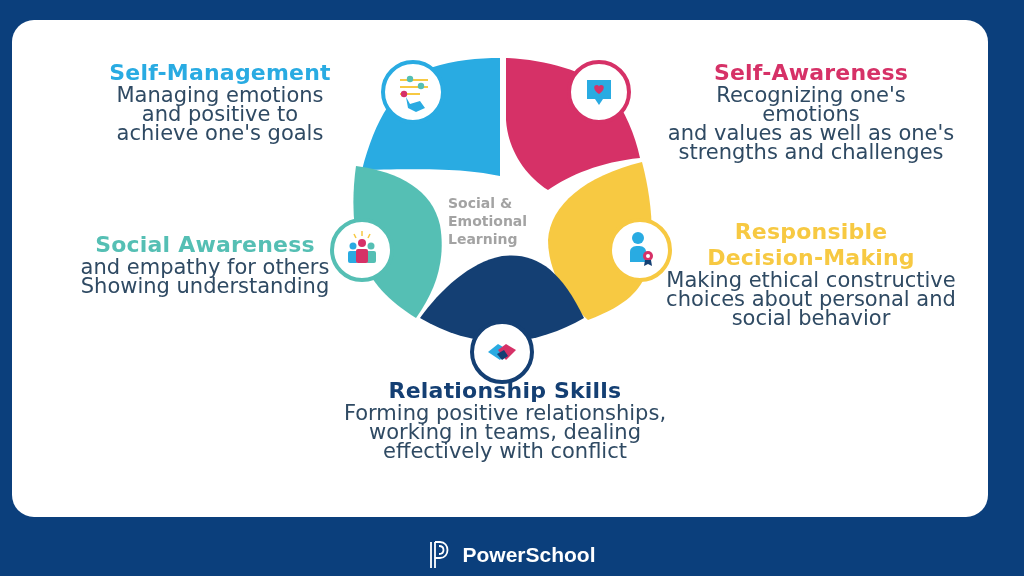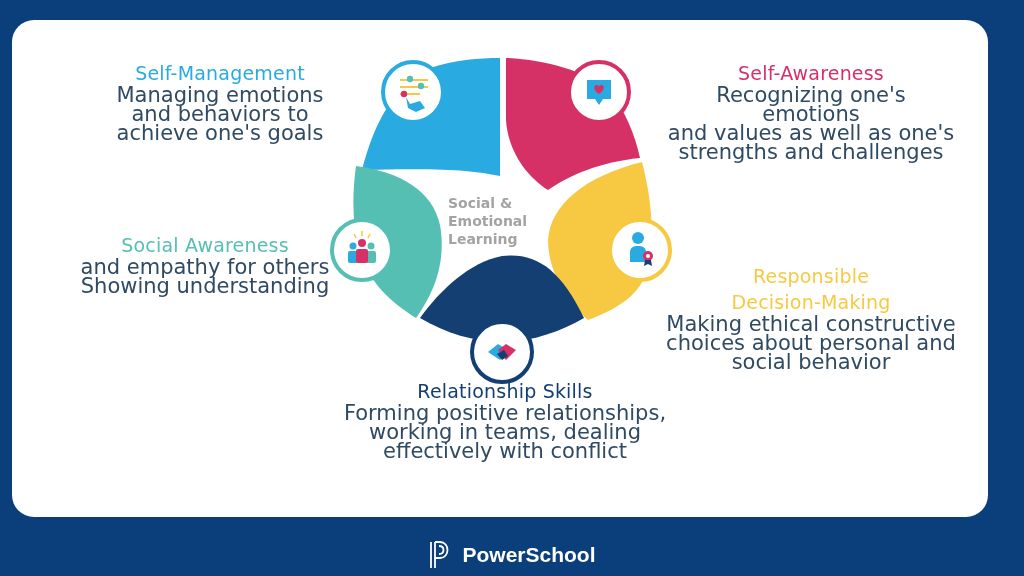--- a/index.html
+++ b/index.html
@@ -1,20 +1,20 @@
 <!DOCTYPE html>
 <html><head>
 <meta charset="utf-8">
 <style>
   html,body{margin:0;padding:0;}
   body{width:1024px;height:576px;background:#0b3f7c;position:relative;overflow:hidden;font-family:"DejaVu Sans","Liberation Sans",sans-serif;}
   .card{position:absolute;left:12px;top:20px;width:976px;height:497px;background:#ffffff;border-radius:22px;}
   .wheel{position:absolute;left:0;top:0;width:1024px;height:576px;}
   .block{position:absolute;text-align:center;}
-  .block .title{font-weight:normal;font-size:19px;line-height:26px;letter-spacing:0.2px;}
+  .block .title{font-weight:bold;font-size:22px;line-height:26px;letter-spacing:0.2px;}
   .block .desc{font-size:21px;line-height:19px;color:#2f4a63;}
   .center-label{position:absolute;left:448px;top:194px;width:124px;text-align:left;font-weight:bold;font-size:14px;line-height:18px;color:#a3a3a3;}
   .footer{position:absolute;left:0;top:517px;width:1024px;height:75px;display:flex;align-items:center;justify-content:center;}
   .brand{display:flex;align-items:center;gap:8px;color:#ffffff;font-family:"Liberation Sans",sans-serif;font-weight:bold;font-size:21px;}
 </style>
 </head>
 <body>
 
 <div class="card"></div>
 
@@ -92,33 +92,33 @@
 
 <div class="center-label">
   <div>Social &amp;</div>
   <div>Emotional</div>
   <div>Learning</div>
 </div>
 
 <div class="block" style="left:90px;top:60px;width:260px;">
   <div class="title" style="color:#29abe2;">Self-Management</div>
   <div class="desc">Managing emotions</div>
-  <div class="desc">and behaviors to</div>
+  <div class="desc">and positive to</div>
   <div class="desc">achieve one's goals</div>
 </div>
 
 <div class="block" style="left:666px;top:60px;width:290px;">
   <div class="title" style="color:#d63167;">Self-Awareness</div>
   <div class="desc">Recognizing one's emotions</div>
   <div class="desc">and values as well as one's</div>
   <div class="desc">strengths and challenges</div>
 </div>
 
 <div class="block" style="left:666px;top:219px;width:290px;">
-  <div class="title" style="color:#f7c942;margin-top:44px;">Responsible</div>
+  <div class="title" style="color:#f7c942;">Responsible</div>
   <div class="title" style="color:#f7c942;">Decision-Making</div>
   <div class="desc">Making ethical constructive</div>
   <div class="desc">choices about personal and</div>
   <div class="desc">social behavior</div>
 </div>
 
 <div class="block" style="left:75px;top:232px;width:260px;">
   <div class="title" style="color:#55bfb4;">Social Awareness</div>
   <div class="desc">and empathy for others</div>
   <div class="desc">Showing understanding</div>

